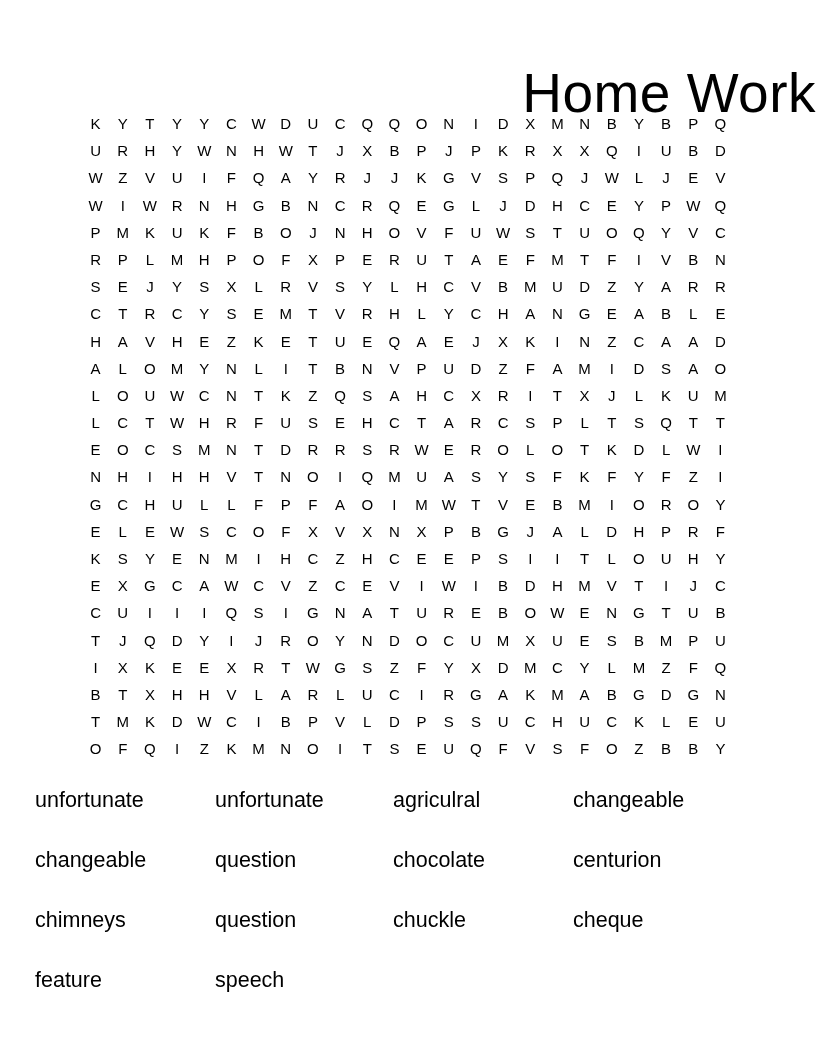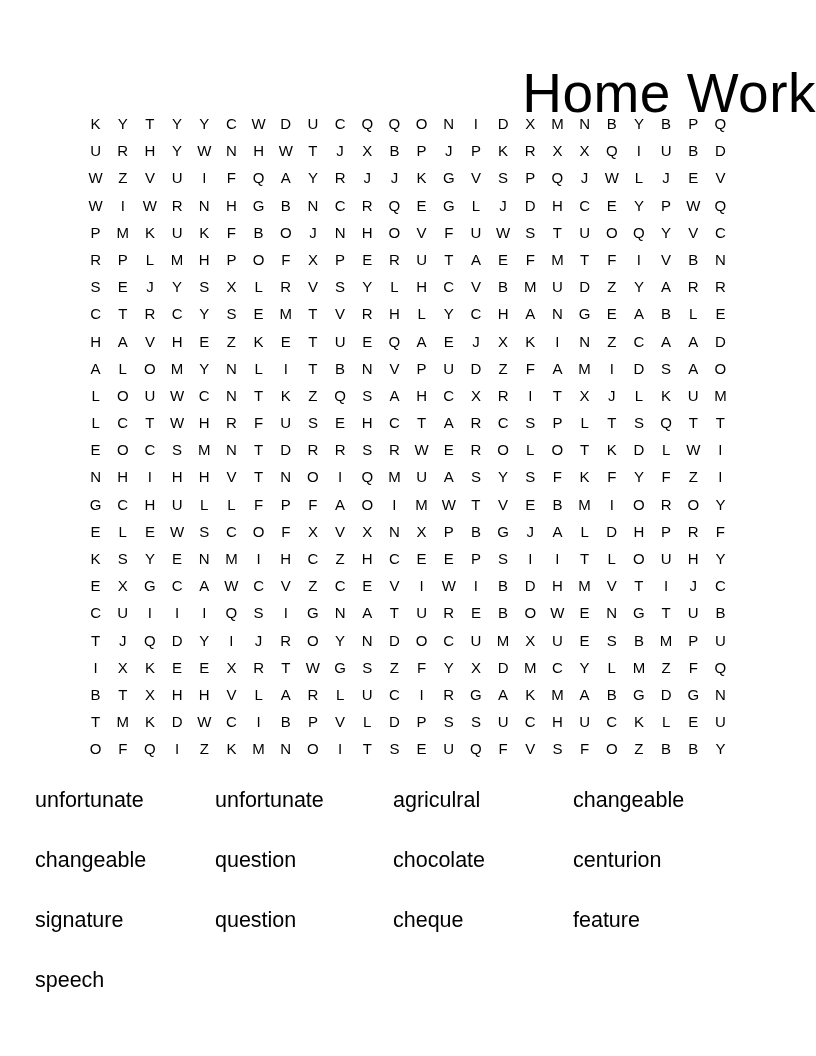--- a/index.html
+++ b/index.html
@@ -656,20 +656,21 @@
 
   <div id="word-list">
       <div class="word-item">unfortunate</div>
       <div class="word-item">unfortunate</div>
       <div class="word-item">agriculral</div>
       <div class="word-item">changeable</div>
       <div class="word-item">changeable</div>
       <div class="word-item">question</div>
       <div class="word-item">chocolate</div>
       <div class="word-item">centurion</div>
-      <div class="word-item">signature</div>
+      <div class="word-item">chimneys</div>
       <div class="word-item">question</div>
+      <div class="word-item">chuckle</div>
       <div class="word-item">cheque</div>
       <div class="word-item">feature</div>
       <div class="word-item">speech</div>
     </div>
 
 </div>
 
 </body></html>

